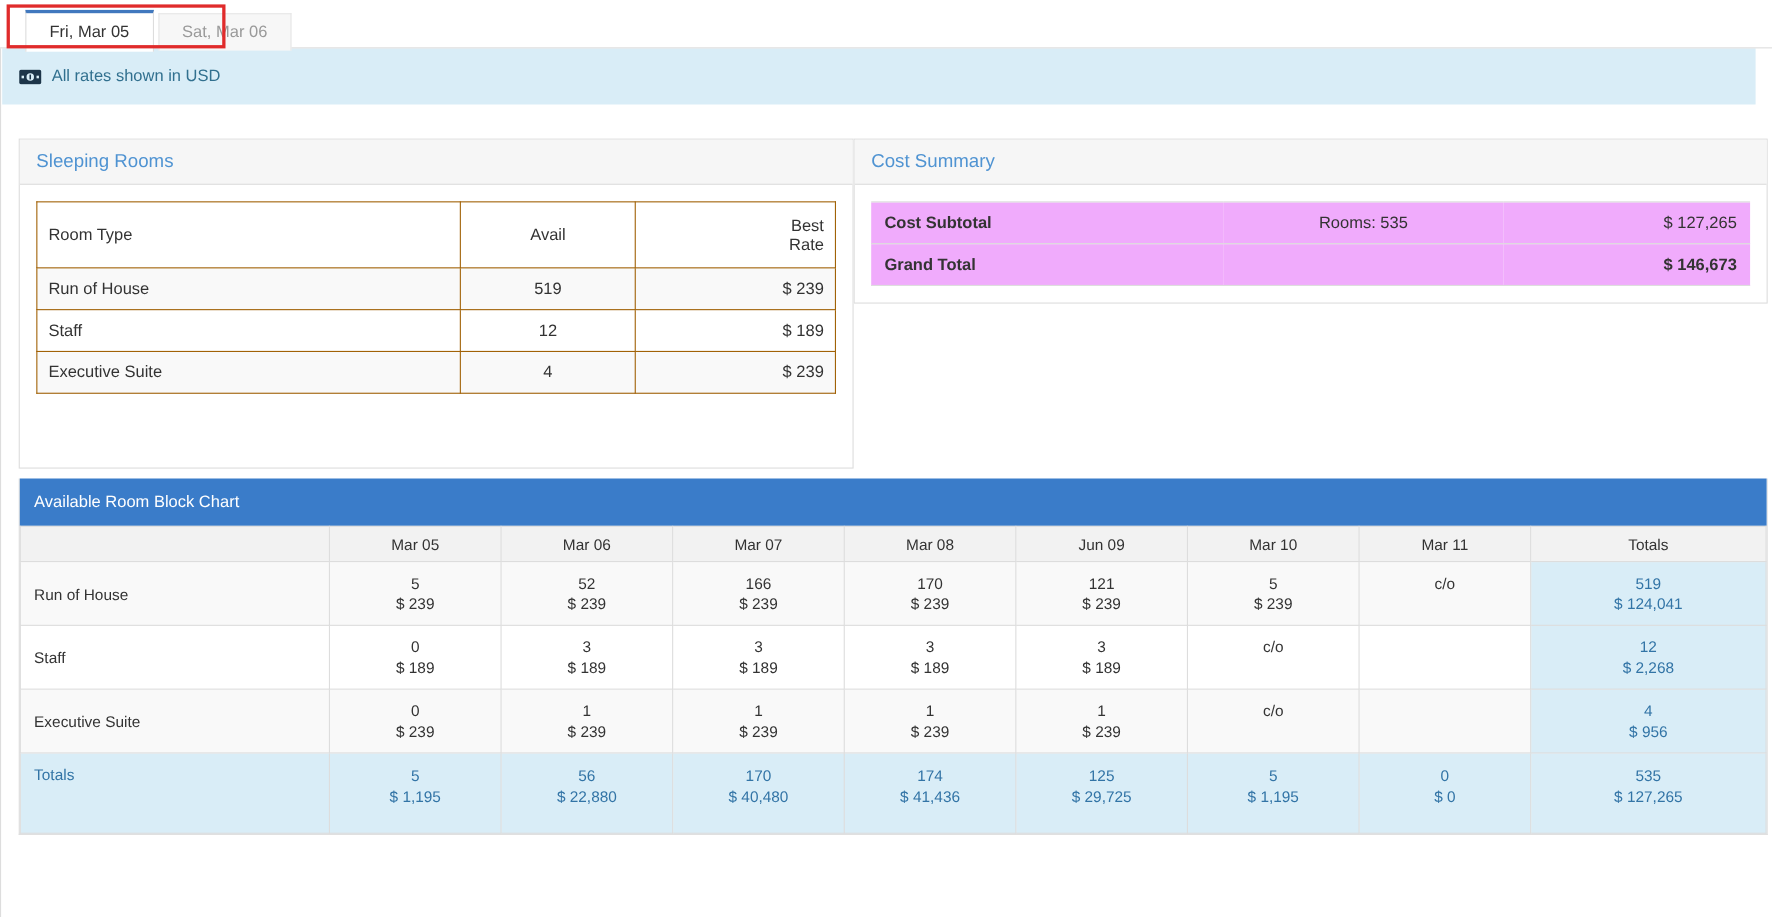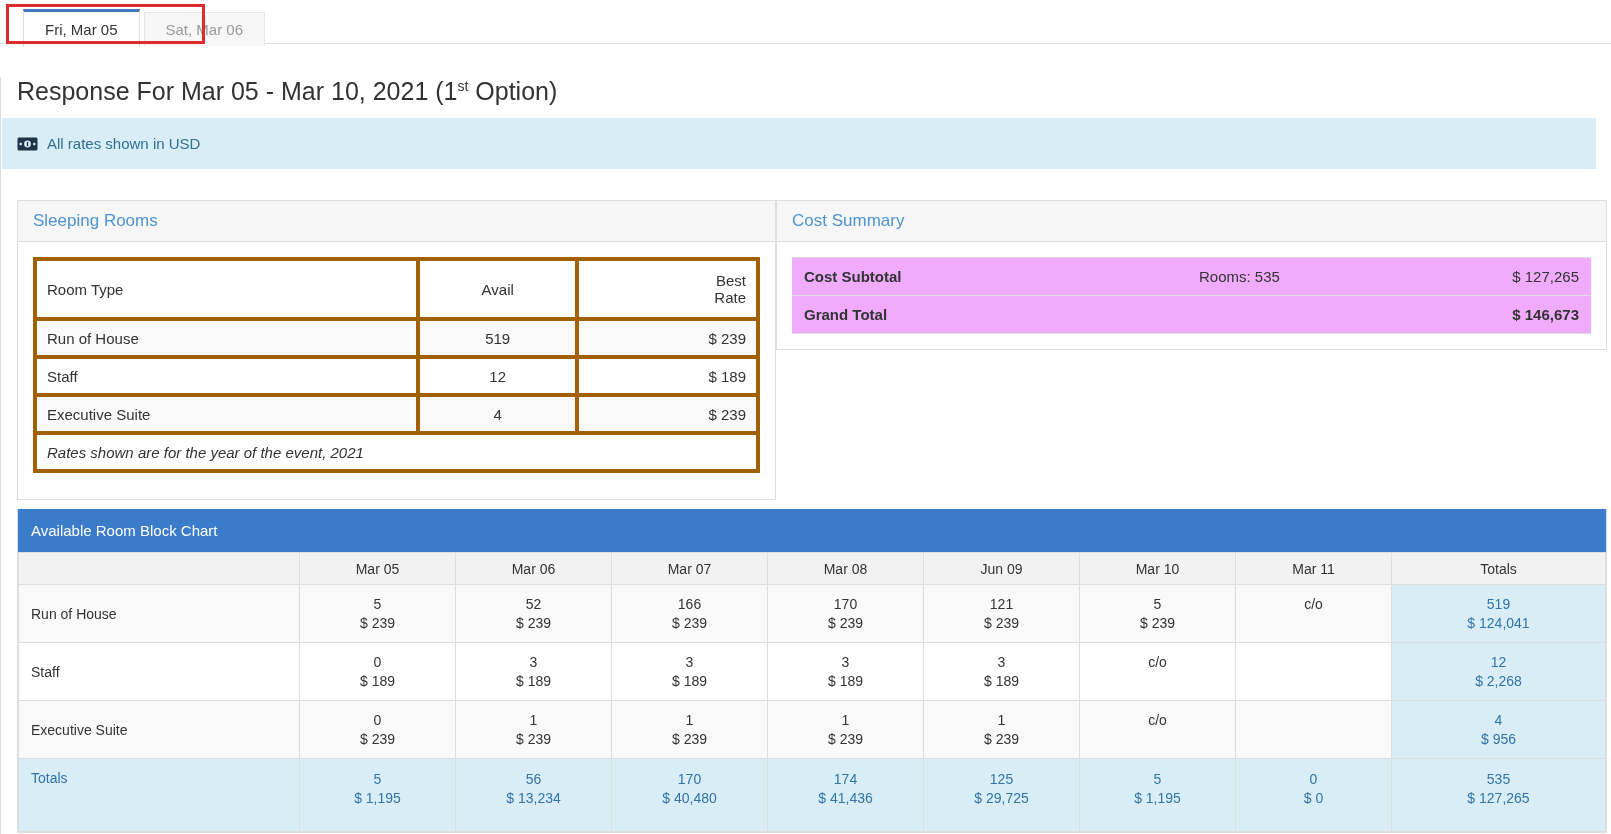--- a/index.html
+++ b/index.html
@@ -34,21 +34,21 @@
   .panels { display: flex; margin: 31px 0 0 16px; align-items: flex-start; }
   .panel { border: 1px solid #ddd; background: #fff; }
   .panel-heading { background: #f6f6f6; border-bottom: 1px solid #ddd;
                    padding: 10px 15px; font-size: 17px; color: #4f93d2; }
   .panel-body { padding: 15px; }
   .panel.sleeping { width: 759px; height: 300px; }
   .panel.cost { flex: 1; }
 
   
   table.sr { width: 100%; border-collapse: collapse; font-size: 15px; }
-  table.sr th, table.sr td { border: 4px solid #a16207; padding: 8px 10px; font-weight: 400; }
+  table.sr th, table.sr td { border: 1px solid #a16207; padding: 8px 10px; font-weight: 400; }
   table.sr thead th { height: 60px; vertical-align: middle; }
   table.sr tbody td { height: 38px; }
   table.sr .col-type  { width: 53%; text-align: left; }
   table.sr .col-avail { width: 22%; text-align: center; }
   table.sr .col-rate  { width: 25%; text-align: right; }
   table.sr tr.stripe  { background: #f9f9f9; }
   table.sr td.footnote { font-style: italic; height: 38px; background: #fff; }
   .wrap-narrow { display: inline-block; width: 38px; text-align: right; margin-left: 33px; }
 
   
@@ -88,21 +88,20 @@
   <div class="tabbar">
     <div class="tabs">
       <div class="tab active">Fri, Mar 05</div>
       <div class="tab inactive">Sat, Mar 06</div>
     </div>
     <div class="red-box"></div>
   </div>
 
   <div class="content">
 
-    <h1 class="page-title"><span>Response For Mar 05 - Mar 10, 2021 (1</span><sup>st</sup><span> Option)</span></h1>
 
     <div class="infobar">
       <span class="money-icon">
         <svg width="21" height="14" viewBox="0 0 21 14">
           <rect x="0.5" y="0.5" width="20" height="13" rx="1.5" fill="#1d3549"></rect>
           <circle cx="10.5" cy="7" r="3.4" fill="#d9edf7"></circle>
           <rect x="9.8" y="4.8" width="1.4" height="4.4" fill="#1d3549"></rect>
           <rect x="2.6" y="5.8" width="2.2" height="2.4" fill="#d9edf7"></rect>
           <rect x="16.2" y="5.8" width="2.2" height="2.4" fill="#d9edf7"></rect>
         </svg>
@@ -131,23 +130,20 @@
               </tr>
               <tr>
                 <td class="col-type">Staff</td>
                 <td class="col-avail">12</td>
                 <td class="col-rate">$ 189</td>
               </tr>
               <tr class="stripe">
                 <td class="col-type">Executive Suite</td>
                 <td class="col-avail">4</td>
                 <td class="col-rate">$ 239</td>
-              </tr>
-              <tr>
-                <td class="footnote" colspan="3">Rates shown are for the year of the event, 2021</td>
               </tr>
             </tbody>
           </table>
         </div>
       </div>
 
       <div class="panel cost">
         <div class="panel-heading">Cost Summary</div>
         <div class="panel-body">
           <table class="cs">
@@ -302,21 +298,21 @@
               </td>
           </tr>
           <tr class="totals-row">
             <td class="rowlabel">Totals</td>
             <td>
                 <span class="cellnum">5</span>
                 <span class="cellrate">$ 1,195</span>
               </td>
             <td>
                 <span class="cellnum">56</span>
-                <span class="cellrate">$ 13,234</span>
+                <span class="cellrate">$ 22,880</span>
               </td>
             <td>
                 <span class="cellnum">170</span>
                 <span class="cellrate">$ 40,480</span>
               </td>
             <td>
                 <span class="cellnum">174</span>
                 <span class="cellrate">$ 41,436</span>
               </td>
             <td>

